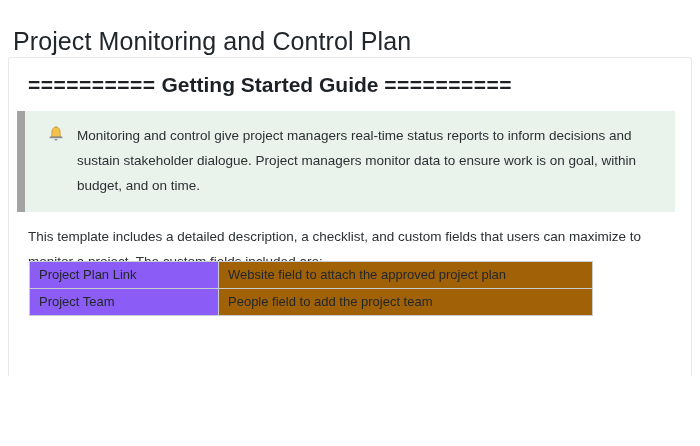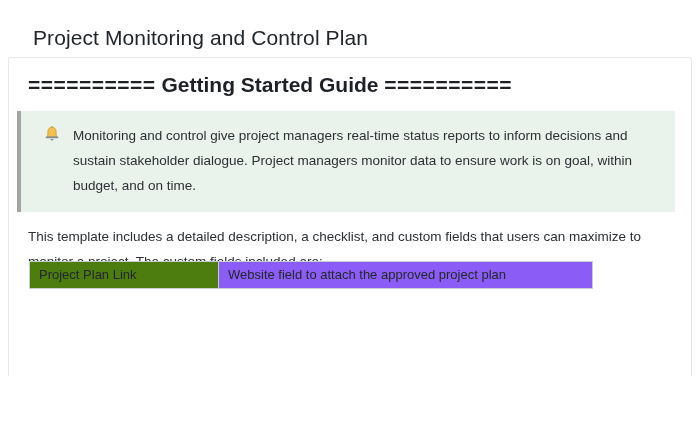--- a/index.html
+++ b/index.html
@@ -10,23 +10,23 @@
     width: 700px;
     height: 446px;
     background: #ffffff;
     font-family: "Liberation Sans", sans-serif;
     color: #1f2327;
     overflow: hidden;
   }
 
   .page-title {
     position: absolute;
-    left: 33px;
+    left: 13px;
     top: 10px;
-    font-size: 21px;
+    font-size: 25px;
     font-weight: 400;
     color: #21262b;
     letter-spacing: 0.1px;
     line-height: 28px;
   }
 
   .doc-card {
     position: absolute;
     left: 8px;
     top: 57px;
@@ -56,21 +56,21 @@
     letter-spacing: 0px;
   }
 
   .callout {
     position: absolute;
     left: 8px;
     top: 53px;
     width: 658px;
     min-height: 80px;
     background: #e9f3ec;
-    border-left: 4px solid #a3a3a3;
+    border-left: 8px solid #a3a3a3;
     box-sizing: border-box;
     padding: 12px 14px 14px 22px;
   }
   .callout-inner {
     display: flex;
     align-items: flex-start;
   }
   .callout-icon {
     flex: 0 0 auto;
     width: 18px;
@@ -106,25 +106,25 @@
     table-layout: fixed;
     font-size: 13px;
   }
   .fields-table td {
     border: 1px solid #c8cdd2;
     padding: 4px 9px;
     height: 18px;
     line-height: 18px;
     vertical-align: middle;
     color: #22272b;
-    background: #8b5cf6;
+    background: #a16207;
   }
   .fields-table td.name-cell {
     width: 170px;
-    background: #4d7c0f;
+    background: #8b5cf6;
   }
 </style>
 </head>
 <body>
 
 <h1 class="page-title">Project Monitoring and Control Plan</h1>
 
 <div class="doc-card">
 
   <div class="guide-heading">
@@ -146,16 +146,20 @@
   </div>
 
   <p class="body-para">This template includes a detailed description, a checklist, and custom fields that users can maximize to monitor a project. The custom fields included are:</p>
 
   <table class="fields-table">
     <tbody>
       <tr>
         <td class="name-cell">Project Plan Link</td>
         <td>Website field to attach the approved project plan</td>
       </tr>
+      <tr>
+        <td class="name-cell">Project Team</td>
+        <td>People field to add the project team</td>
+      </tr>
     </tbody>
   </table>
 
 </div>
 
 </body></html>

